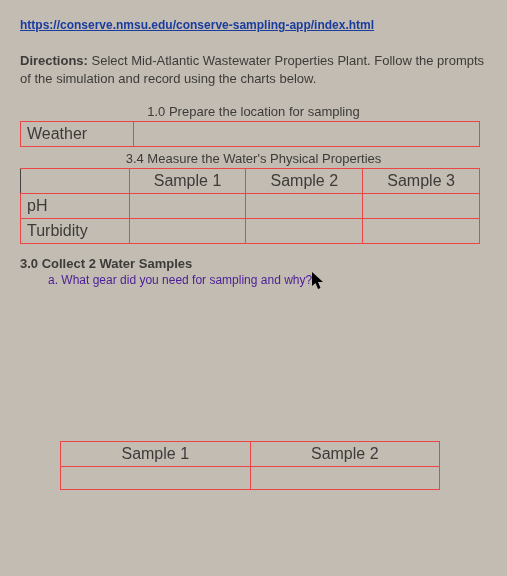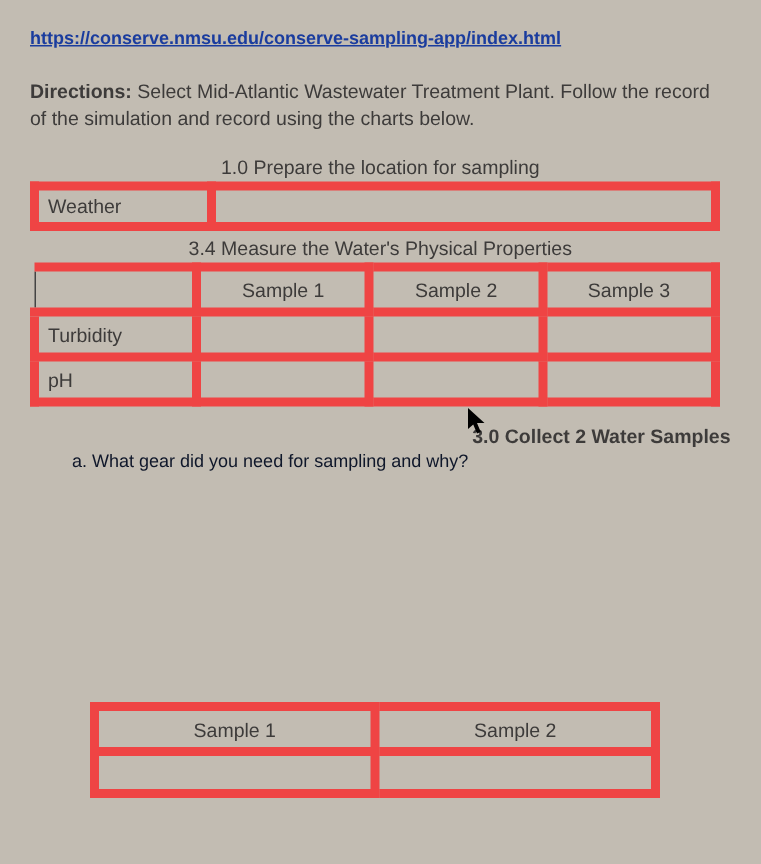--- a/index.html
+++ b/index.html
@@ -32,45 +32,44 @@
     font-weight: normal;
     font-size: 13px;
     text-align: center;
     margin: 4px 0 2px 0;
   }
   table {
     border-collapse: collapse;
     margin-bottom: 4px;
   }
   th, td {
-    border: 6px solid #ef4444;
+    border: 1px solid #ef4444;
     padding: 3px 6px;
-    font-size: 13px;
+    font-size: 16px;
     text-align: left;
     vertical-align: middle;
     background: transparent;
   }
   .t1 { width: 460px; margin-left: 0; }
   .t1 td.labelcell { width: 100px; font-weight: normal; }
   .t2 { width: 460px; margin-left: 0; }
   .t2 th { font-weight: normal; text-align: center; width: 110px; height: 18px;}
   .t2 th.corner { width: 100px; border-left: 1px solid #444;}
   .t2 td.labelcell { width: 100px; }
   .t2 td { height: 18px; }
   .q3 {
     font-weight: bold;
     font-size: 13px;
     margin-top: 12px;
     margin-left: 0;
-    text-align: right;
   }
   .q3sub {
     font-weight: normal;
     font-size: 12px;
-    color: #0f172a;
+    color: #4c1d95;
     margin-left: 28px;
     margin-top: 2px;
   }
   .spacer { height: 150px; }
   .t3wrap { margin-top: 4px; }
   .t3 { width: 380px; margin-left: 40px; }
   .t3 th { text-align: center; font-weight: normal; width: 50%; height: 18px;}
   .t3 td { height: 16px; }
   .cursor {
     position: absolute;
@@ -79,21 +78,21 @@
     pointer-events: none;
   }
   .cursor svg { display: block; }
 </style>
 </head>
 <body>
 
 <a class="url" href="#">https://conserve.nmsu.edu/conserve-sampling-app/index.html</a>
 
 <div class="directions">
-  <b>Directions:</b><span> Select Mid-Atlantic Wastewater Treatment Plant. Follow the record of the simulation and record using the charts below.</span>
+  <b>Directions:</b><span> Select Mid-Atlantic Wastewater Properties Plant. Follow the prompts of the simulation and record using the charts below.</span>
 </div>
 
 <div class="section-title">1.0 Prepare the location for sampling</div>
 <table class="t1">
   <tbody>
       <tr>
     <td class="labelcell">Weather</td>
     <td></td>
   </tr>
 </tbody>
@@ -102,27 +101,27 @@
 <div class="section-title">3.4 Measure the Water's Physical Properties</div>
 <table class="t2">
   <tbody>
       <tr>
     <th class="corner"></th>
     <th>Sample 1</th>
     <th>Sample 2</th>
     <th>Sample 3</th>
   </tr>
   <tr>
-    <td class="labelcell">Turbidity</td>
+    <td class="labelcell">pH</td>
     <td></td>
     <td></td>
     <td></td>
   </tr>
   <tr>
-    <td class="labelcell">pH</td>
+    <td class="labelcell">Turbidity</td>
     <td></td>
     <td></td>
     <td></td>
   </tr>
 </tbody>
   </table>
 
 <div class="q3">3.0 Collect 2 Water Samples</div>
 <div class="q3sub">a. What gear did you need for sampling and why?</div>
 

